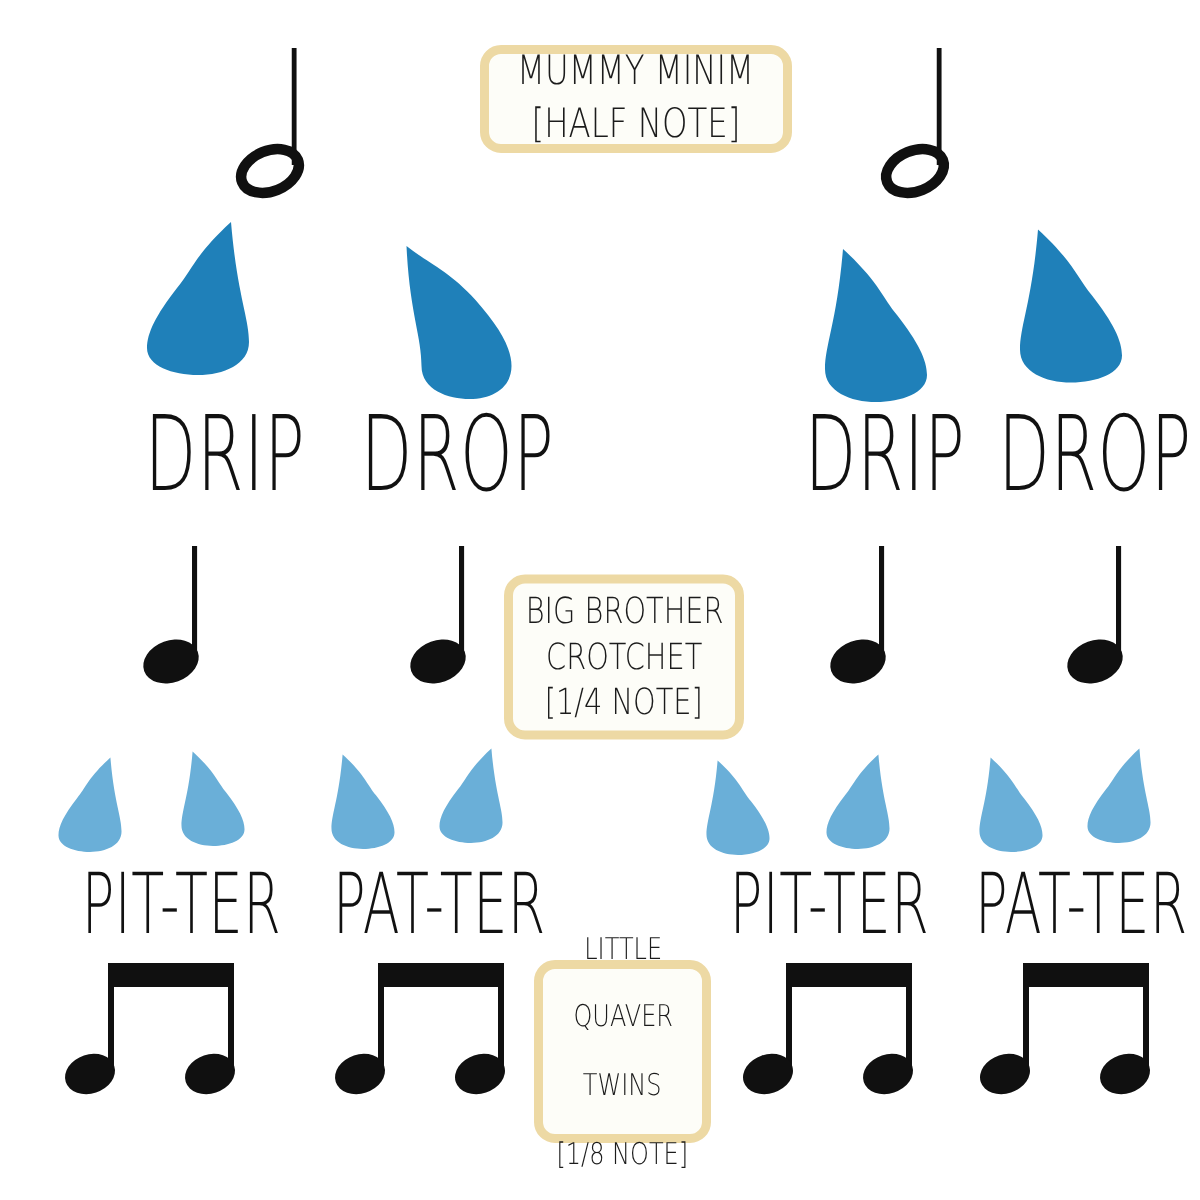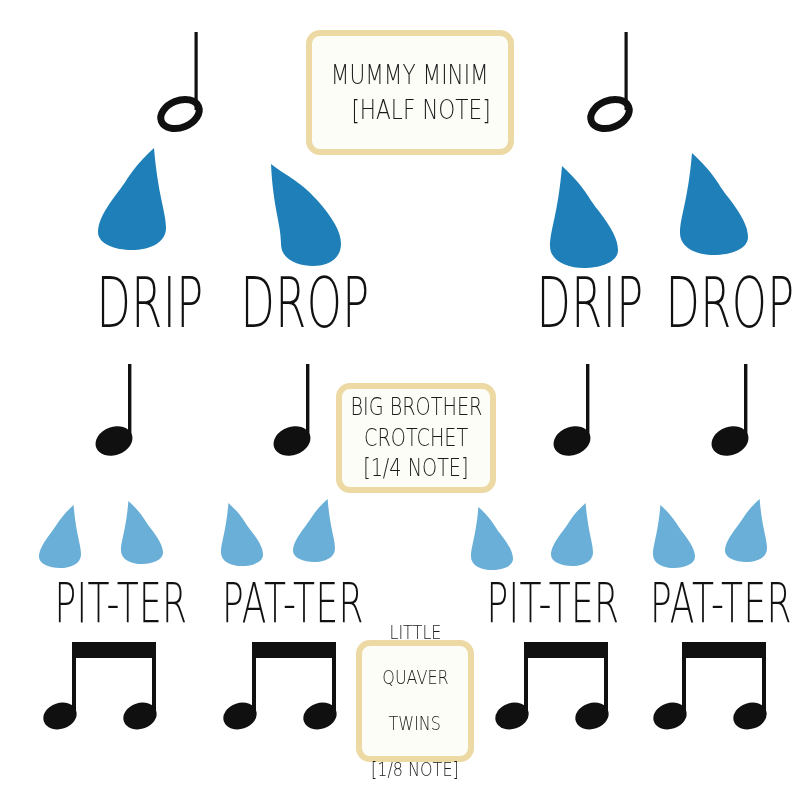--- a/index.html
+++ b/index.html
@@ -70,21 +70,21 @@
 
   <div class="note abs" style="left:160px; top:30px;">
     <svg width="70" height="105" viewBox="0 0 70 105">
       <rect x="34.5" y="2" width="3.2" height="78" fill="#101010"></rect>
       <g transform="translate(20,84) rotate(-22)">
         <ellipse cx="0" cy="0" rx="20" ry="13.5" fill="none" stroke="#101010" stroke-width="7"></ellipse>
       </g>
     </svg>
   </div>
 
-  <div class="infobox" id="box-minim" style="left:306px; top:30px; width:208px; height:125px;align-items:flex-end;">
+  <div class="infobox" id="box-minim" style="left:320px; top:30px; width:208px; height:72px;">
     <span class="ln">MUMMY MINIM</span>
     <span class="ln">[HALF NOTE]</span>
   </div>
 
   <div class="note abs" style="left:590px; top:30px;">
     <svg width="70" height="105" viewBox="0 0 70 105">
       <rect x="34.5" y="2" width="3.2" height="78" fill="#101010"></rect>
       <g transform="translate(20,84) rotate(-22)">
         <ellipse cx="0" cy="0" rx="20" ry="13.5" fill="none" stroke="#101010" stroke-width="7"></ellipse>
       </g>

